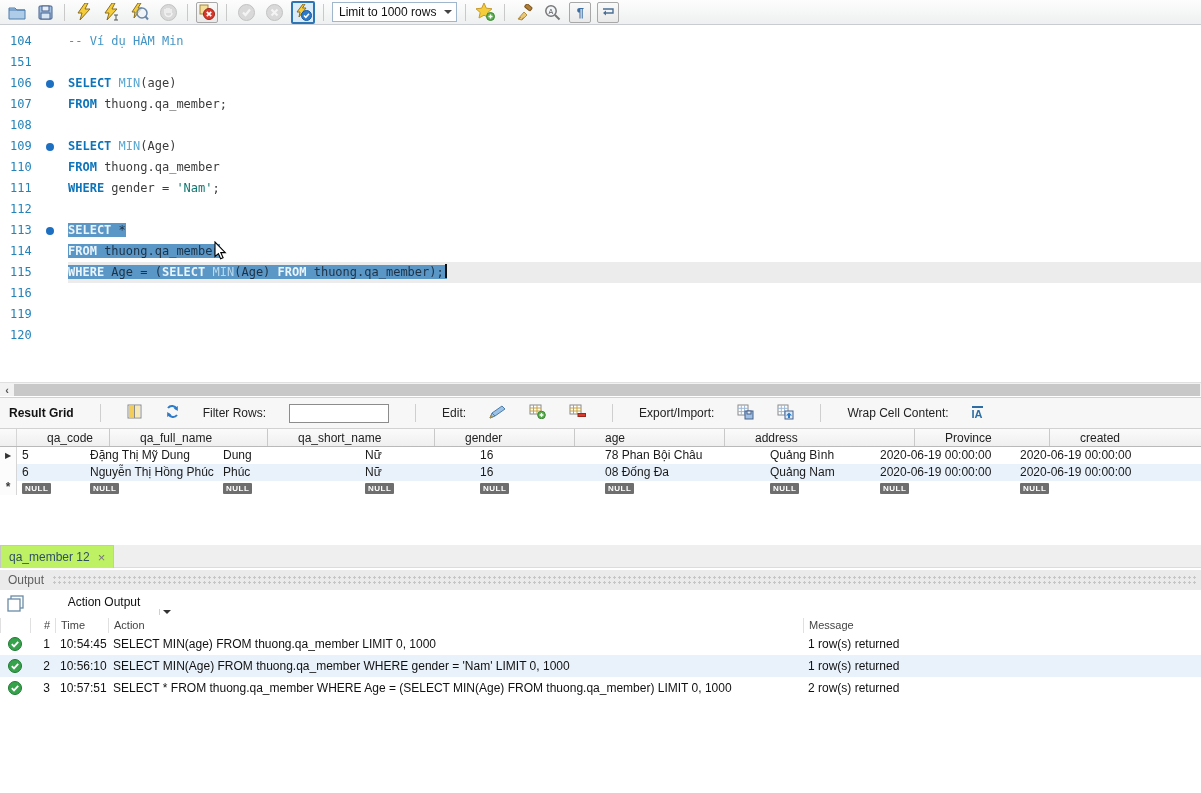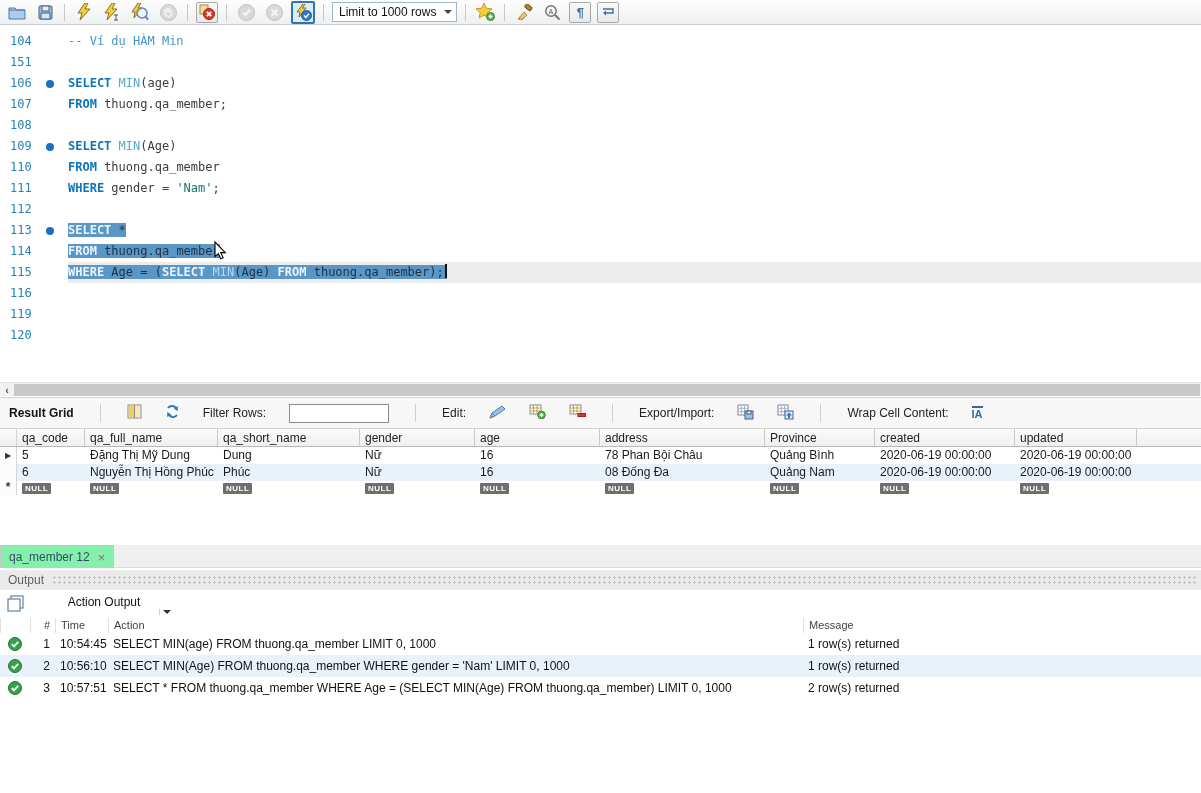--- a/index.html
+++ b/index.html
@@ -52,32 +52,32 @@
   .filter-input { width:100px; height:19px; border:1px solid #8c8c8c; background:#fff; font-size:12px; padding:0 3px; }
   .wrapIA { font-size:11px; font-weight:bold; color:#2d6da3; border-top:2px solid #2d6da3; padding-top:0px; line-height:12px; }
 
   
   .grid { position:absolute; left:0; top:429px; width:1201px; font-size:12px; color:#1a1a1a; }
   .g-row { display:flex; height:17px; line-height:17px; }
   .g-row.hdr { height:18px; line-height:18px; background:linear-gradient(#fbfbfb,#efefef); border-bottom:1px solid #b9b9b9; color:#222; }
   .g-row.alt { background:#e9f2fb; }
   .g-row.nullrow { height:14px; line-height:14px; }
   .g-cell { padding-left:5px; overflow:hidden; white-space:nowrap; flex:none; }
-  .hdr .g-cell { border-right:1px solid #c9c9c9; }
+  .hdr .g-cell { border-right:1px solid #c9c9c9;margin-left:25px; }
   .g-marker { width:17px; flex:none; text-align:center; border-right:1px solid #d6d6d6; background:#fcfcfc; color:#333; font-size:8px; }
   .hdr .g-marker { background:linear-gradient(#fbfbfb,#efefef); }
   .g-fill { flex:1; border-right:none !important; }
   .c0{width:68px}.c1{width:133px}.c2{width:142px}.c3{width:115px}.c4{width:125px}.c5{width:165px}.c6{width:110px}.c7{width:140px}.c8{width:122px}
   .nullbadge { display:inline-block; background:#6e6e6e; color:#fff; font-size:8px; font-weight:bold; letter-spacing:.5px;
     padding:1px 3px; border-radius:1px; line-height:9px; vertical-align:1px; }
   .starmark { font-size:12px; font-weight:bold; color:#3a3a3a; line-height:12px; }
 
   
   .tabstrip { position:absolute; left:0; top:545px; width:1201px; height:23px; background:#efefef; border-bottom:1px solid #dcdcdc; display:flex; }
-  .rtab { height:23px; background:#86efac; border:1px solid #c6c6c6; border-bottom:none; display:flex; align-items:center;
+  .rtab { height:23px; background:#bef264; border:1px solid #c6c6c6; border-bottom:none; display:flex; align-items:center;
     padding:0 8px; gap:8px; font-size:12px; color:#2f4f63; }
   .rtab .x { color:#777; font-size:13px; line-height:13px; }
 
   
   .out-hdr { position:absolute; left:0; top:570px; width:1201px; height:20px; background:#ebebeb; display:flex; align-items:center;
     padding-left:8px; gap:8px; font-size:12px; color:#5f5f5f; }
   .dots { flex:1; height:10px; margin-right:4px;
     background-image:radial-gradient(#c6c6c6 1px, transparent 1.2px); background-size:5px 5px; }
   .out-combo-row { position:absolute; left:0; top:592px; width:1201px; height:26px; background:#fff; display:flex; align-items:center;
     padding-left:7px; gap:10px; }

